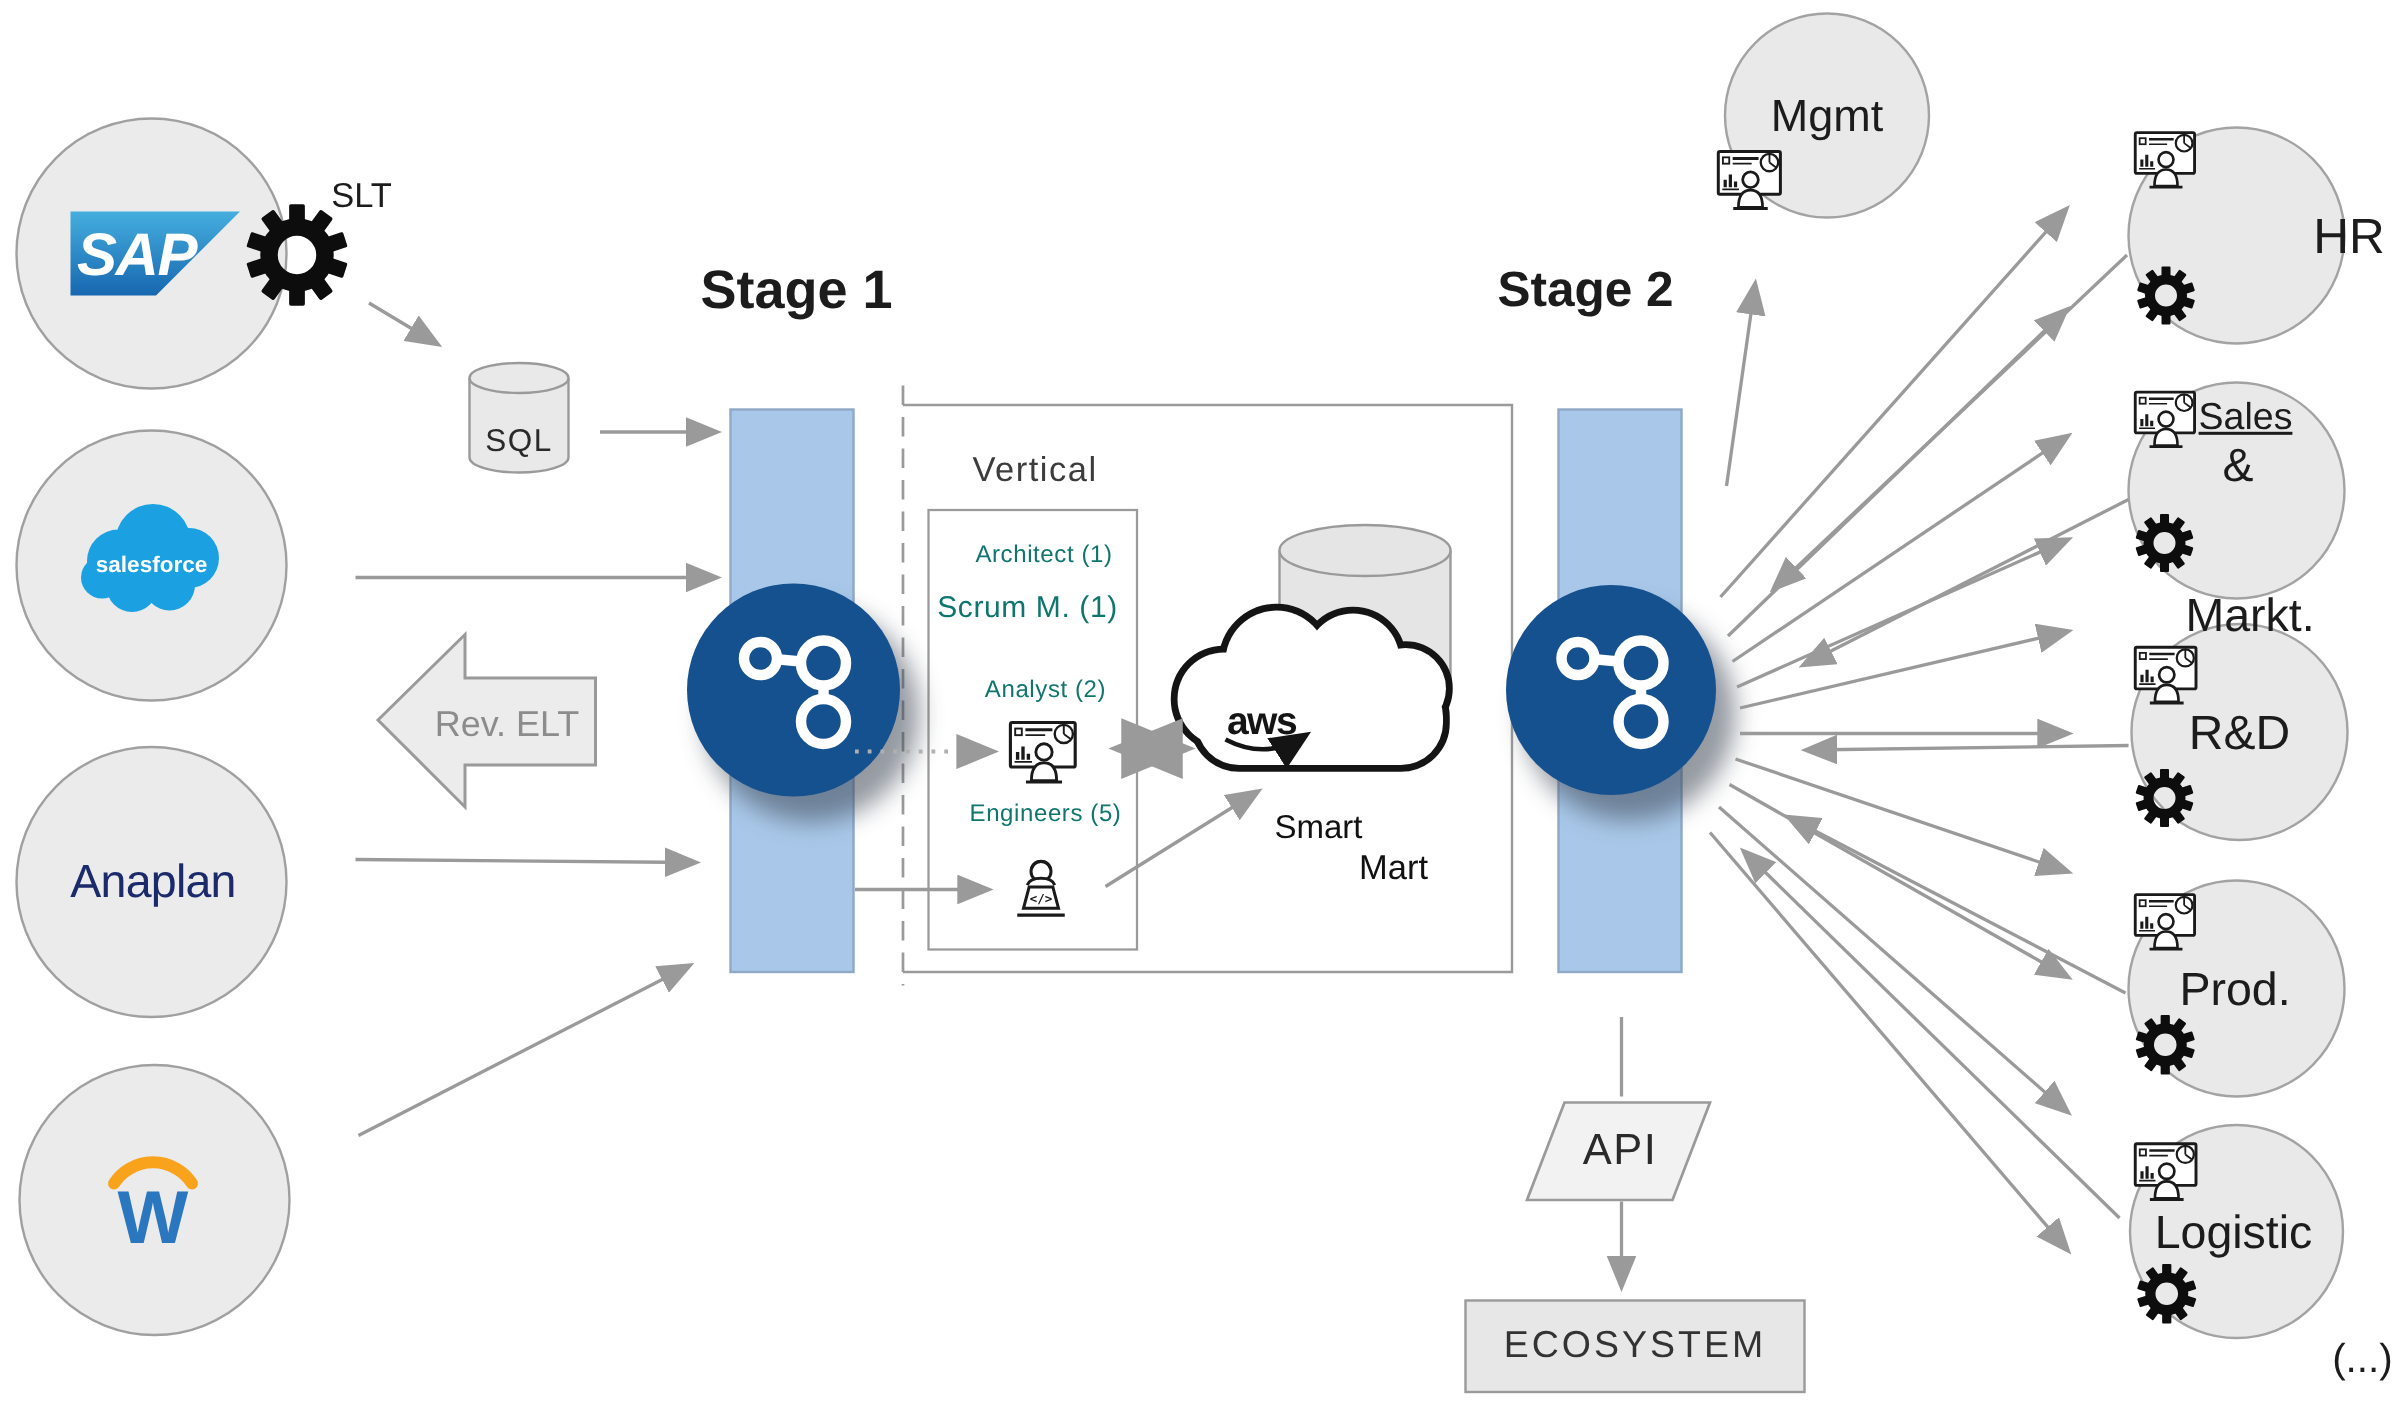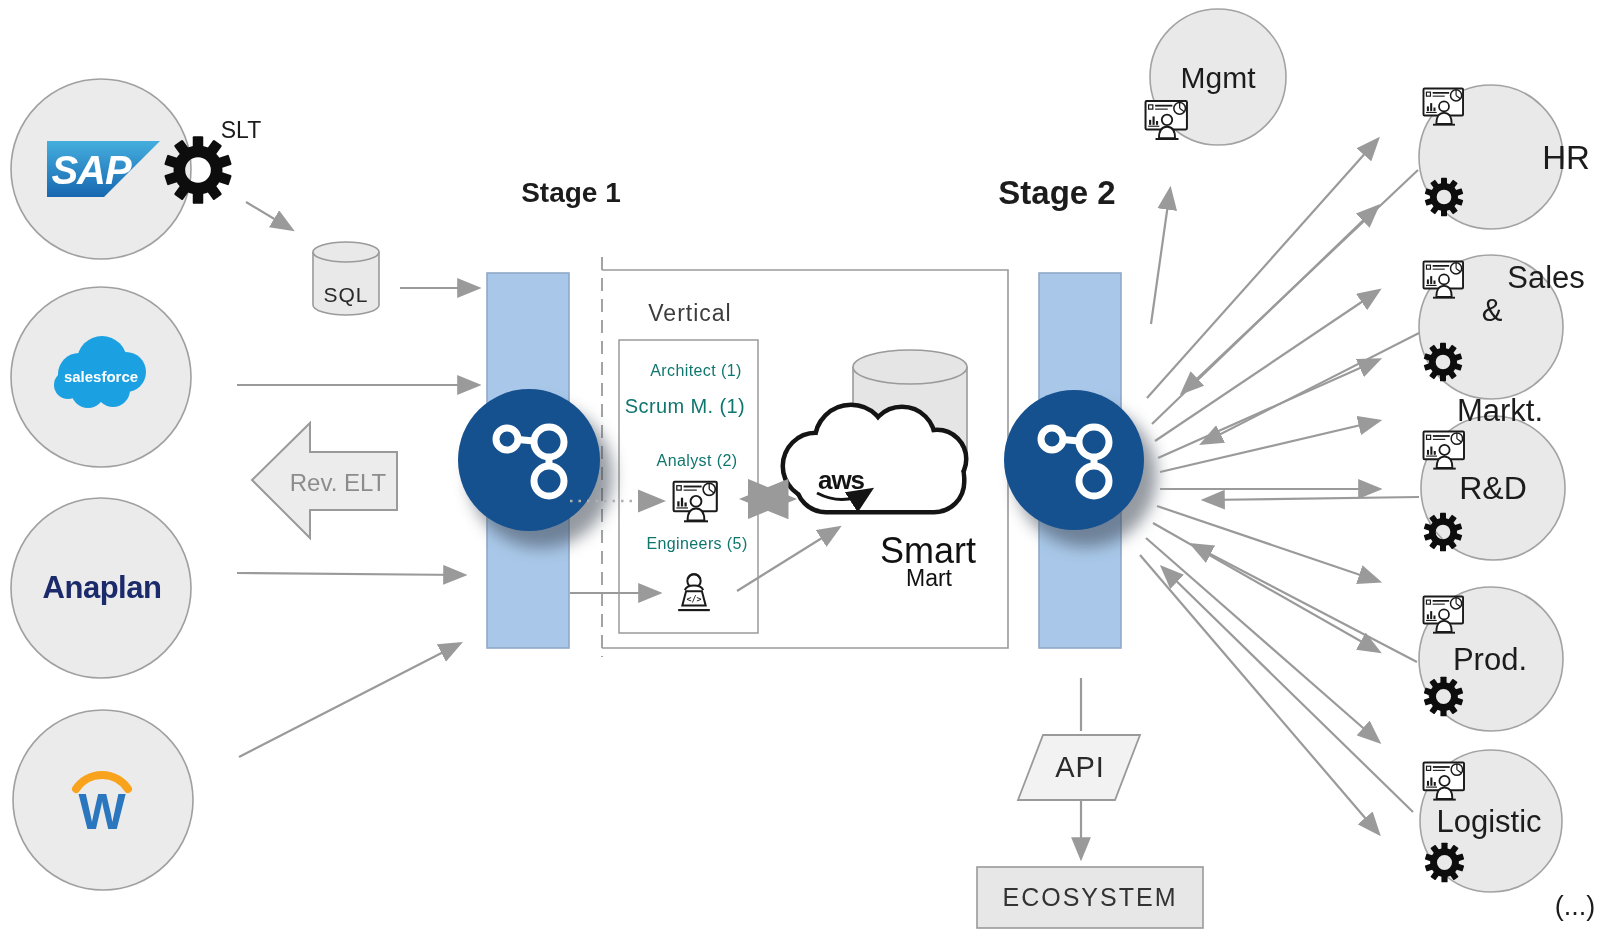--- a/index.html
+++ b/index.html
@@ -7,21 +7,21 @@
            font-family:"Liberation Sans",sans-serif;}
   .diagram svg.base{position:absolute;left:0;top:0;}
   .lbl{position:absolute;transform:translate(-50%,-50%);white-space:nowrap;
        color:#1c1c1c;font-family:"Liberation Sans",sans-serif;line-height:1.05;}
   .bold{font-weight:bold;}
   .gray{color:#8c8c8c;}
   .role{color:#0f766e;letter-spacing:.4px;}
   .geo{letter-spacing:1px;}
   .sap-txt{color:#fff;font-style:italic;font-weight:bold;letter-spacing:-1px;}
   .sf-txt{color:#fff;font-weight:bold;}
-  .ana-txt{color:#1b2a6b;font-weight:bold;letter-spacing:-.5px;}
+  .ana-txt{color:#1b2a6b;font-weight:normal;letter-spacing:-.5px;}
   .wd-txt{color:#2b77bf;font-weight:bold;}
 </style>
 </head>
 <body>
 
 <div class="diagram">
 
 <svg class="base" width="1600" height="938" viewBox="0 0 1600 938">
   <defs>
     <marker id="ah" markerWidth="11" markerHeight="9" refX="9" refY="4.5" orient="auto">
@@ -234,37 +234,37 @@
   <rect x="977" y="867" width="226" height="61" fill="#e7e7e7" stroke="#9a9a9a" stroke-width="1.6"></rect>
 </svg>
 
 <div class="lbl sap-txt" style="left:91px;top:170px;font-size:40px;">SAP</div>
 <div class="lbl" style="left:241px;top:130px;font-size:23px;">SLT</div>
 <div class="lbl sf-txt" style="left:101px;top:377px;font-size:15px;">salesforce</div>
 <div class="lbl ana-txt" style="left:102px;top:588px;font-size:31px;">Anaplan</div>
 <div class="lbl wd-txt" style="left:102px;top:812px;font-size:50px;">W</div>
 
 <div class="lbl geo" style="left:346px;top:295px;font-size:21px;color:#2a2a2a;">SQL</div>
-<div class="lbl bold" style="left:531px;top:193px;font-size:28px;margin-left:40px;">Stage 1</div>
+<div class="lbl bold" style="left:531px;top:193px;font-size:36px;">Stage 1</div>
 <div class="lbl bold" style="left:1057px;top:193px;font-size:33px;">Stage 2</div>
 <div class="lbl gray" style="left:338px;top:483px;font-size:24px;">Rev. ELT</div>
 
 <div class="lbl" style="left:690px;top:313px;font-size:23px;color:#3c3c3c;letter-spacing:1px;">Vertical</div>
 <div class="lbl role" style="left:696px;top:371px;font-size:16px;">Architect (1)</div>
 <div class="lbl role" style="left:685px;top:406px;font-size:20px;">Scrum M. (1)</div>
 <div class="lbl role" style="left:697px;top:461px;font-size:16px;">Analyst (2)</div>
 <div class="lbl role" style="left:697px;top:544px;font-size:16px;">Engineers (5)</div>
 
 <div class="lbl bold" style="left:841px;top:481px;font-size:26px;color:#141414;letter-spacing:-1px;">aws</div>
-<div class="lbl" style="left:928px;top:551px;font-size:36px;color:#111;text-align:center;">Smart</div>
+<div class="lbl" style="left:879px;top:551px;font-size:22px;color:#111;text-align:center;">Smart</div>
 <div class="lbl" style="left:929px;top:578px;font-size:23px;color:#111;">Mart</div>
 
 <div class="lbl" style="left:1218px;top:78px;font-size:30px;">Mgmt</div>
 <div class="lbl" style="left:1566px;top:158px;font-size:33px;">HR</div>
-<div class="lbl" style="left:1546px;top:278px;font-size:31px;">Sales</div>
+<div class="lbl" style="left:1497px;top:278px;font-size:25px;text-decoration:underline;">Sales</div>
 <div class="lbl" style="left:1492px;top:311px;font-size:31px;">&amp;</div>
 <div class="lbl" style="left:1500px;top:375px;font-size:31px;margin-top:36px;">Markt.</div>
 <div class="lbl" style="left:1493px;top:489px;font-size:32px;">R&amp;D</div>
 <div class="lbl" style="left:1490px;top:660px;font-size:31px;">Prod.</div>
 <div class="lbl" style="left:1489px;top:822px;font-size:31px;">Logistic</div>
 <div class="lbl" style="left:1575px;top:906px;font-size:27px;">(...)</div>
 
 <div class="lbl geo" style="left:1080px;top:767px;font-size:29px;color:#2a2a2a;">API</div>
 <div class="lbl" style="left:1090px;top:897px;font-size:25px;color:#333;letter-spacing:2px;">ECOSYSTEM</div>
 

